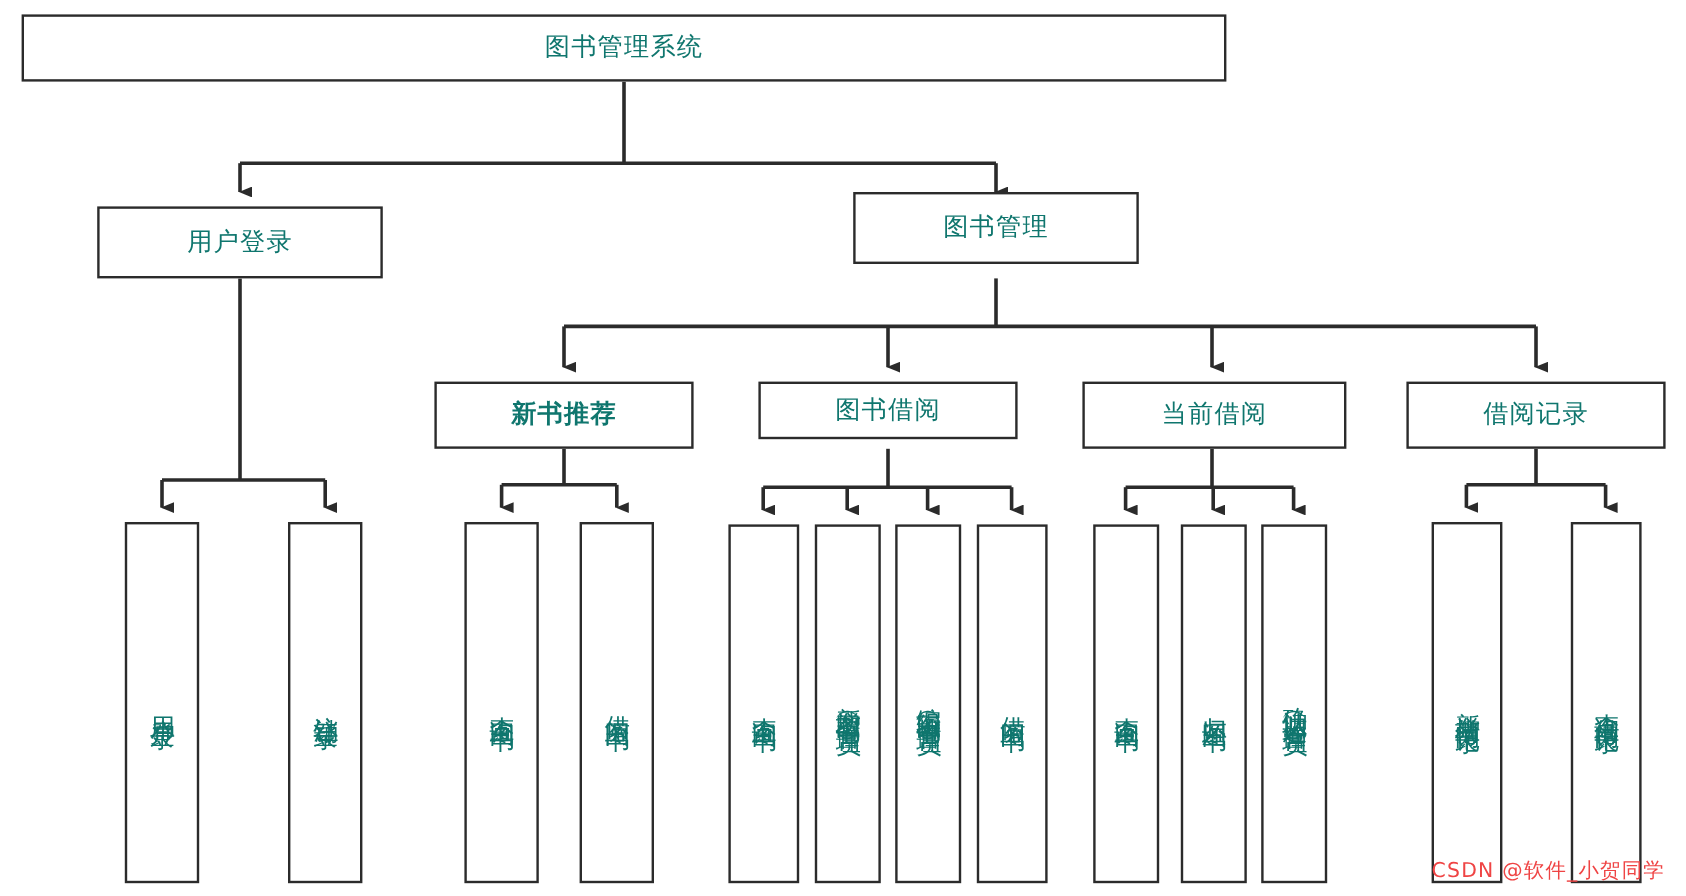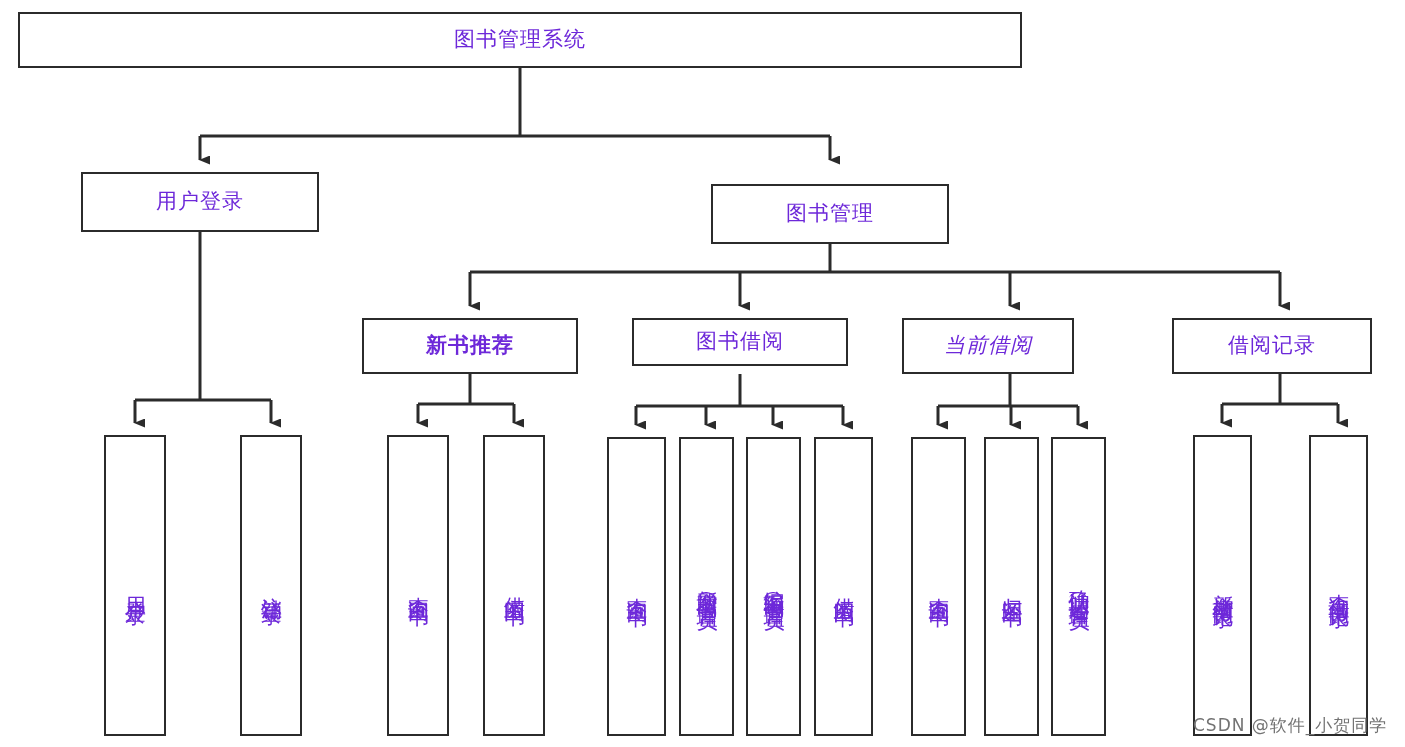--- a/index.html
+++ b/index.html
@@ -26,21 +26,21 @@
     height: 747px;
   }
   .node {
     position: absolute;
     box-sizing: border-box;
     background: #ffffff;
     border: 2px solid #2b2b2b;
     display: flex;
     align-items: center;
     justify-content: center;
-    color: #6d28d9;
+    color: #0f766e;
   }
   .node.horiz {
     font-size: 21px;
     letter-spacing: 1px;
     line-height: 1.1;
   }
   .node.vert {
     writing-mode: vertical-rl;
     text-orientation: upright;
     font-size: 21px;
@@ -49,21 +49,21 @@
     padding: 6px 0;
     white-space: nowrap;
   }
   .node.vert .nlabel {
     writing-mode: vertical-rl;
     text-orientation: upright;
     display: block;
   }
   .watermark {
     position: absolute;
-    color: #737373;
+    color: #ef4444;
     font-size: 17px;
     letter-spacing: 1px;
     white-space: nowrap;
     user-select: none;
   }
 </style>
 </head>
 <body>
 
 <div id="stage">
@@ -111,33 +111,33 @@
       </g>
   </svg>
 
   <div id="node-layer">
       <div class="node horiz" style="left: 18px; top: 12px; width: 1004px; height: 56px;">
         <span class="nlabel">图书管理系统</span>
       </div>
       <div class="node horiz" style="left: 81px; top: 172px; width: 238px; height: 60px;">
         <span class="nlabel">用户登录</span>
       </div>
-      <div class="node horiz" style="left: 711px; top: 184px; width: 238px; height: 60px;">
+      <div class="node horiz" style="left: 711px; top: 160px; width: 238px; height: 60px;">
         <span class="nlabel">图书管理</span>
       </div>
       <div class="node horiz" style="left: 362px; top: 318px; width: 216px; height: 56px; font-weight: bold;">
         <span class="nlabel">新书推荐</span>
       </div>
       <div class="node horiz" style="left: 632px; top: 318px; width: 216px; height: 48px;">
         <span class="nlabel">图书借阅</span>
       </div>
-      <div class="node horiz" style="left: 902px; top: 318px; width: 172px; height: 56px; font-style: italic;">
+      <div class="node horiz" style="left: 902px; top: 318px; width: 220px; height: 56px;">
         <span class="nlabel">当前借阅</span>
       </div>
-      <div class="node horiz" style="left: 1172px; top: 318px; width: 200px; height: 56px;">
+      <div class="node horiz" style="left: 1172px; top: 318px; width: 216px; height: 56px;">
         <span class="nlabel">借阅记录</span>
       </div>
       <div class="node vert" style="left: 104px; top: 435px; width: 62px; height: 301px;">
         <span class="nlabel">用户登录</span>
       </div>
       <div class="node vert" style="left: 240px; top: 435px; width: 62px; height: 301px;">
         <span class="nlabel">注销登录</span>
       </div>
       <div class="node vert" style="left: 387px; top: 435px; width: 62px; height: 301px;">
         <span class="nlabel">查询图书</span>

